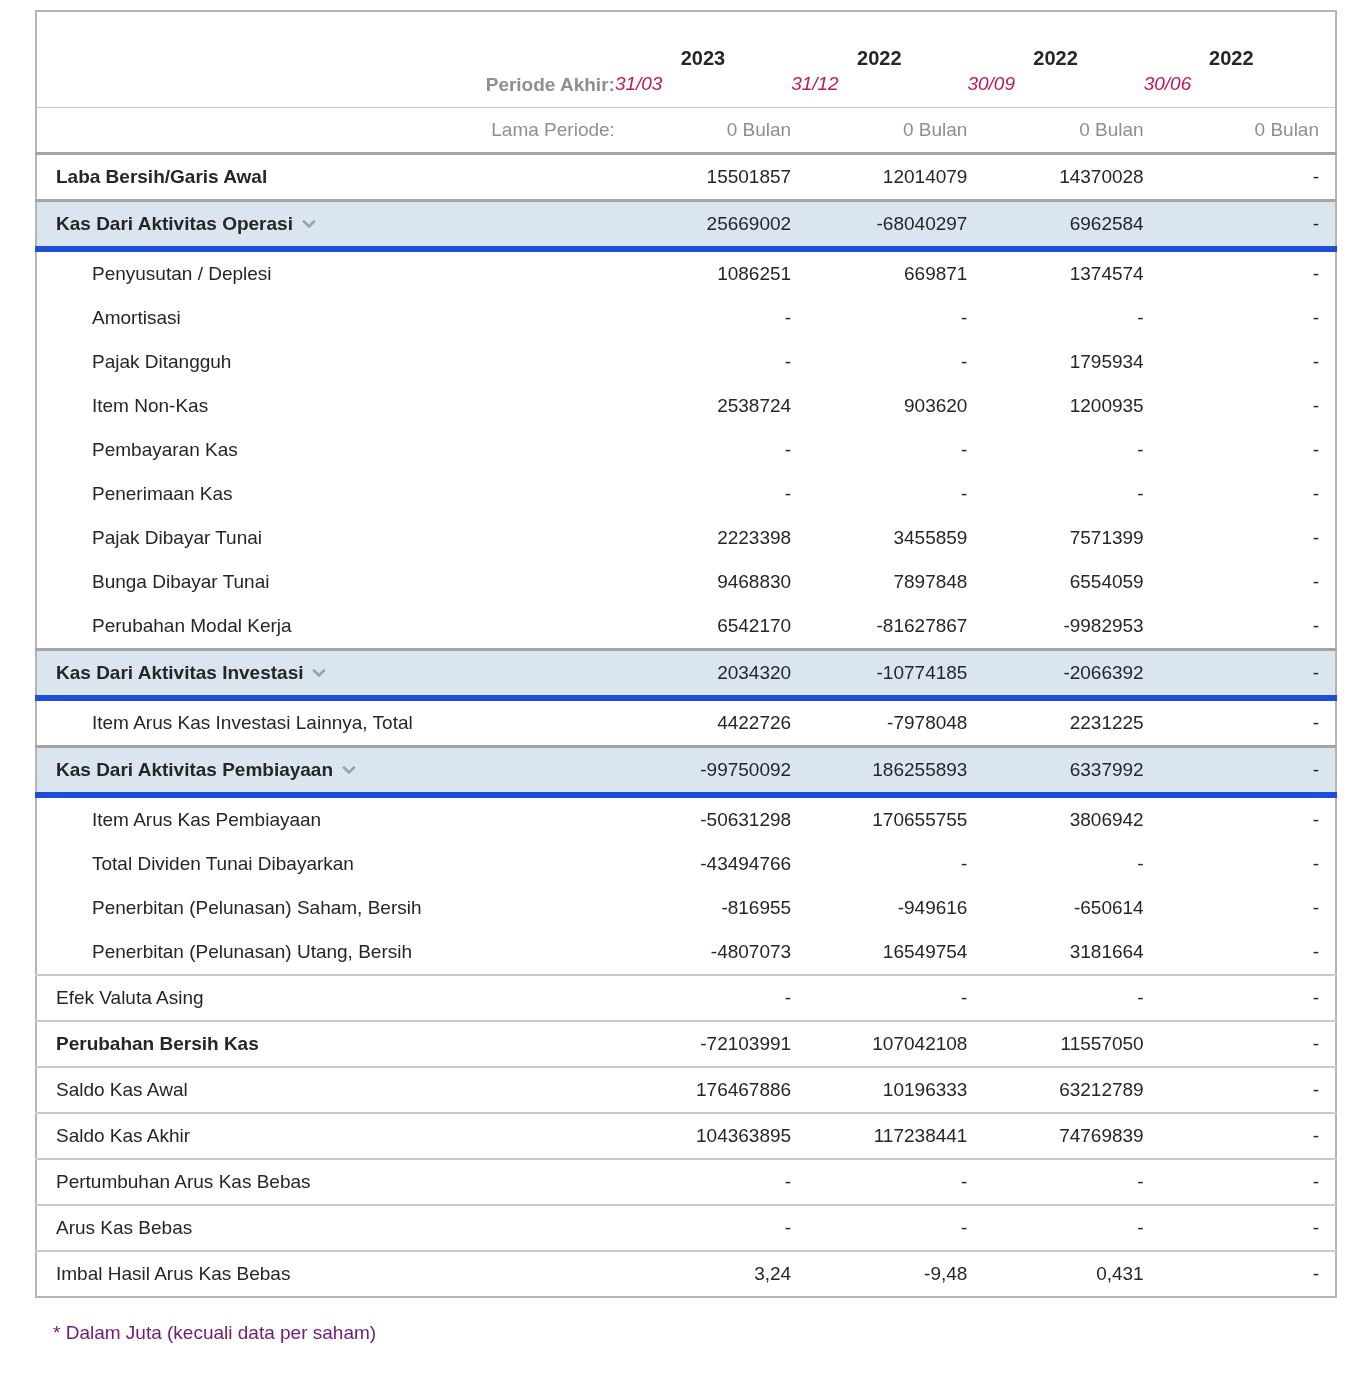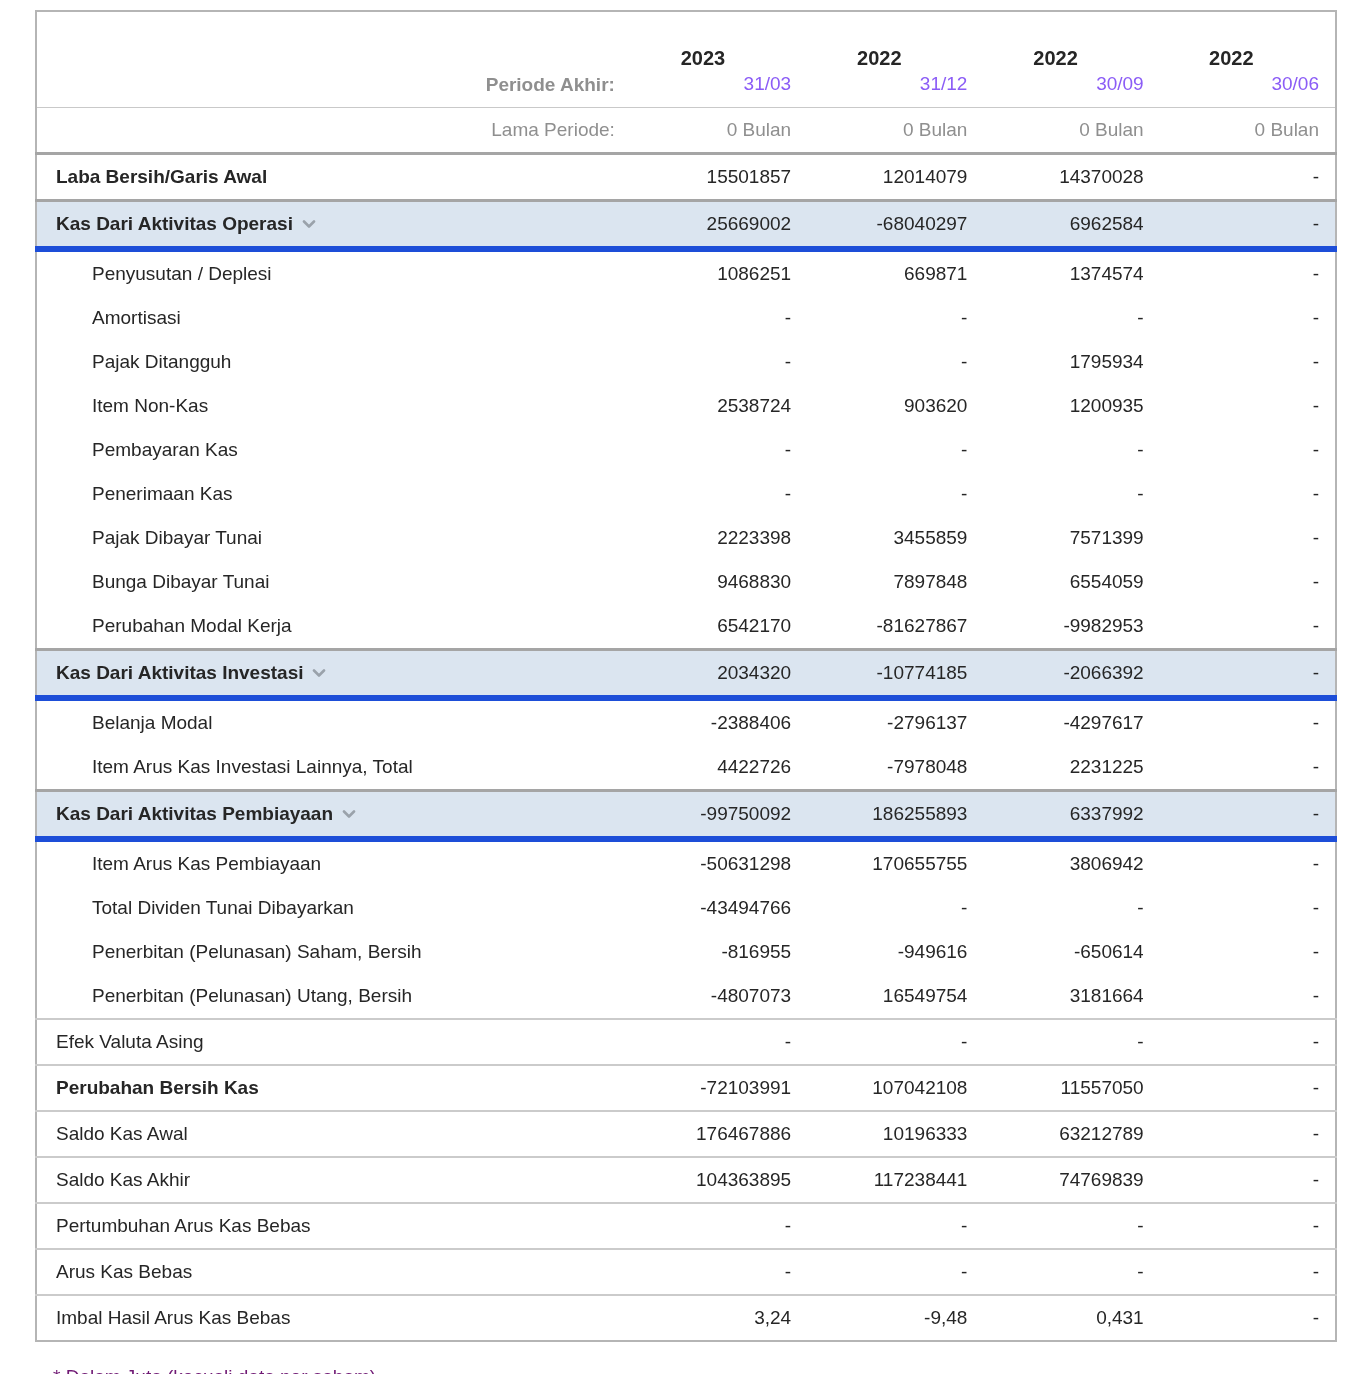--- a/index.html
+++ b/index.html
@@ -48,23 +48,24 @@
   }
   .col-year {
     font-weight: bold;
     font-size: 20px;
     color: #262626;
     text-align: center;
     line-height: 25px;
   }
   .col-date {
     font-size: 19px;
-    color: #8b5cf6;
-    text-align: right;
+    color: #be185d;
+    text-align: left;
     line-height: 25px;
+    font-style: italic;
   }
   th.last-col .col-year, th.last-col .col-date { padding-right: 16px; }
   thead tr.h2 td.last-col { padding-right: 16px; }
 
   
   tbody td { height: 44px; vertical-align: middle; padding: 0; }
   td.label-cell { text-align: left; padding-left: 19px; }
   tr.row-sub td.label-cell { padding-left: 55px; }
   td.val-cell { text-align: right; }
   td.val-cell.last-col { padding-right: 16px; }
@@ -217,27 +218,20 @@
         <tr class="row-section">
           <td class="label-cell"><span>Kas Dari Aktivitas Investasi</span><span class="chevron"><svg width="14" height="9" viewBox="0 0 14 9" xmlns="http://www.w3.org/2000/svg">
                 <path d="M2 1.5 L7 6.5 L12 1.5" fill="none" stroke="#9aa2ab" stroke-width="2.6" stroke-linecap="round" stroke-linejoin="round"></path>
               </svg></span></td>
           <td class="val-cell">2034320</td>
           <td class="val-cell">-10774185</td>
           <td class="val-cell">-2066392</td>
           <td class="val-cell last-col">-</td>
         </tr>
         <tr class="row-sub">
-          <td class="label-cell"><span>Belanja Modal</span></td>
-          <td class="val-cell">-2388406</td>
-          <td class="val-cell">-2796137</td>
-          <td class="val-cell">-4297617</td>
-          <td class="val-cell last-col">-</td>
-        </tr>
-        <tr class="row-sub">
           <td class="label-cell"><span>Item Arus Kas Investasi Lainnya, Total</span></td>
           <td class="val-cell">4422726</td>
           <td class="val-cell">-7978048</td>
           <td class="val-cell">2231225</td>
           <td class="val-cell last-col">-</td>
         </tr>
         <tr class="row-section">
           <td class="label-cell"><span>Kas Dari Aktivitas Pembiayaan</span><span class="chevron"><svg width="14" height="9" viewBox="0 0 14 9" xmlns="http://www.w3.org/2000/svg">
                 <path d="M2 1.5 L7 6.5 L12 1.5" fill="none" stroke="#9aa2ab" stroke-width="2.6" stroke-linecap="round" stroke-linejoin="round"></path>
               </svg></span></td>

